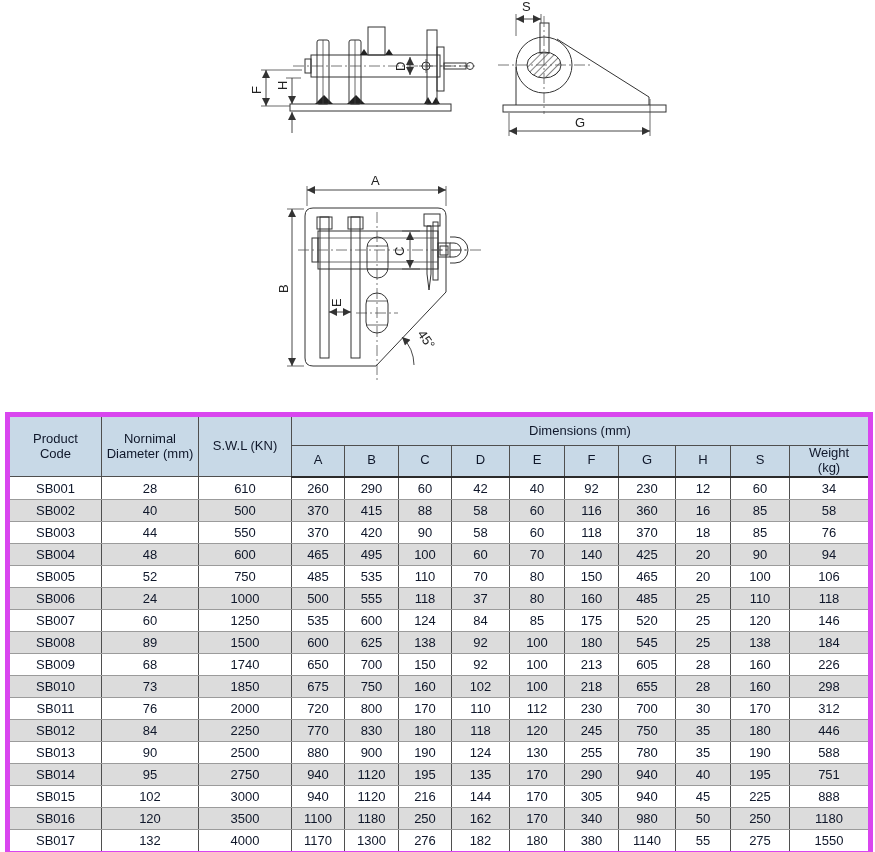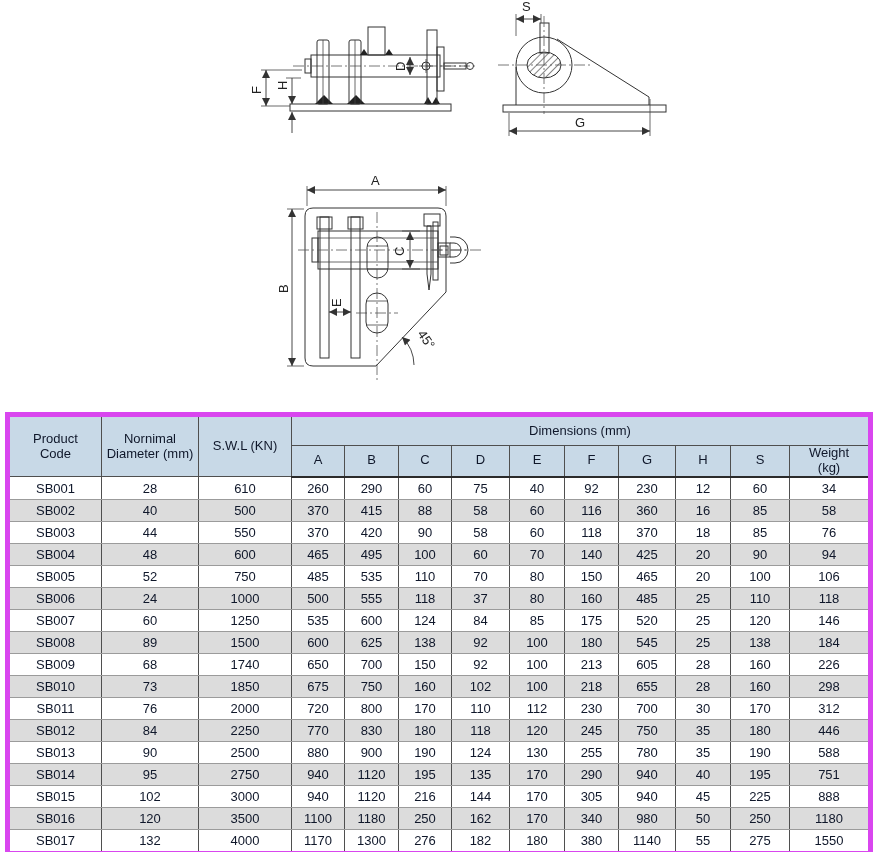--- a/index.html
+++ b/index.html
@@ -224,21 +224,21 @@
         </tr>
       </thead>
       <tbody>
           <tr>
             <td>SB001</td>
             <td>28</td>
             <td>610</td>
             <td>260</td>
             <td>290</td>
             <td>60</td>
-            <td>75</td>
+            <td>42</td>
             <td>40</td>
             <td>92</td>
             <td>230</td>
             <td>12</td>
             <td>60</td>
             <td>34</td>
           </tr>
           <tr>
             <td>SB002</td>
             <td>40</td>

